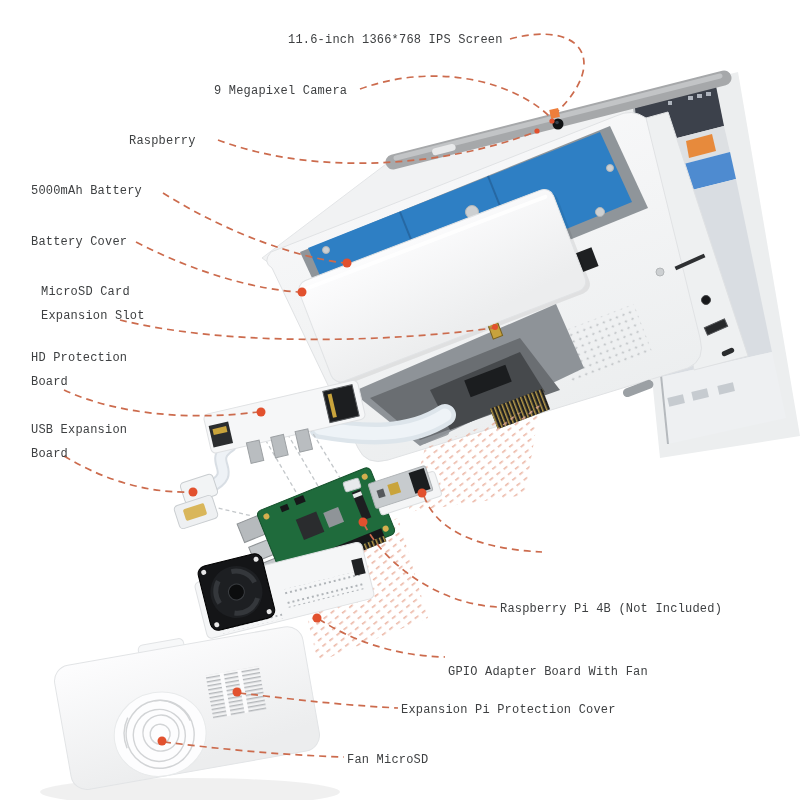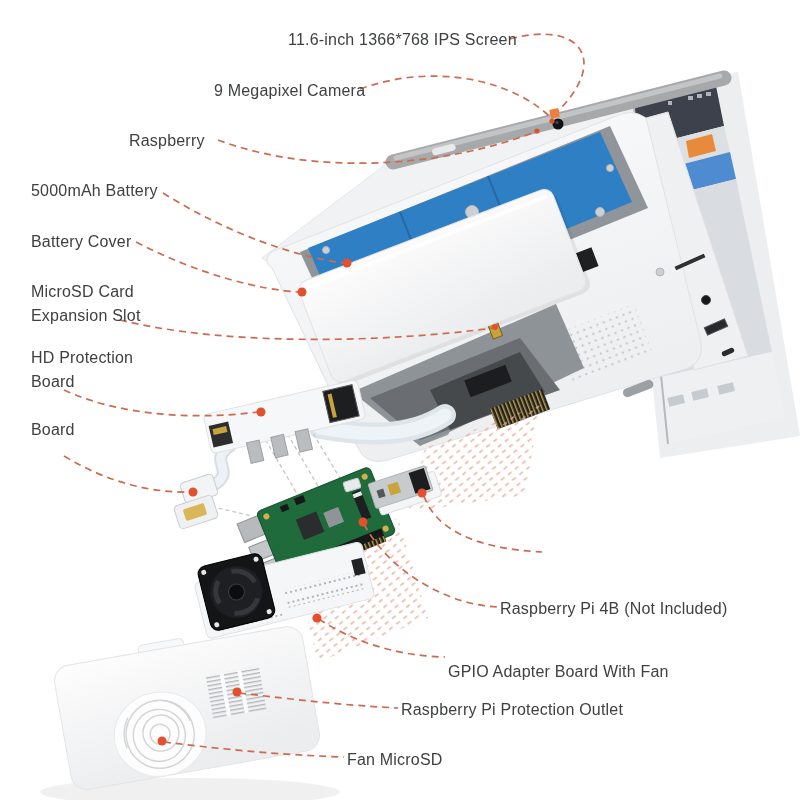--- a/index.html
+++ b/index.html
@@ -1,20 +1,20 @@
 <!DOCTYPE html>
 <html><head>
 <meta charset="utf-8">
 <style>
   html,body{margin:0;padding:0;background:#fff;}
   #stage{position:relative;width:800px;height:800px;background:#ffffff;overflow:hidden;
          font-family:"Liberation Sans",sans-serif;}
   #art{position:absolute;left:0;top:0;}
-  .lbl{position:absolute;font-size:16px;line-height:24px;color:#3e4042;white-space:nowrap;
-       letter-spacing:.2px;}
+  .lbl{position:absolute;font-size:12px;line-height:24px;color:#3e4042;white-space:nowrap;
+       letter-spacing:.2px;font-family:Liberation Mono, monospace;}
 </style>
 </head>
 <body>
 
 <div id="stage">
 
 <svg id="art" width="800" height="800" viewBox="0 0 800 800">
   <defs>
     <pattern id="spk" width="7" height="7" patternUnits="userSpaceOnUse">
       <circle cx="2.5" cy="2.5" r="1.1" fill="#b9bdc0"></circle>
@@ -286,29 +286,30 @@
     <circle cx="237" cy="692" r="4.5"></circle>
     <circle cx="162" cy="741" r="4.5"></circle>
   </g>
 </svg>
 
 <div class="lbl" style="left:288px;top:28px"><span>11.6-inch 1366*768 IPS Screen</span></div>
 <div class="lbl" style="left:214px;top:79px"><span>9 Megapixel Camera</span></div>
 <div class="lbl" style="left:129px;top:129px"><span>Raspberry</span></div>
 <div class="lbl" style="left:31px;top:179px"><span>5000mAh Battery</span></div>
 <div class="lbl" style="left:31px;top:230px"><span>Battery Cover</span></div>
-<div class="lbl" style="left:31px;top:280px">
+<div class="lbl" style="left:41px;top:280px">
       <div>MicroSD Card</div>
       <div>Expansion Slot</div>
     </div>
 <div class="lbl" style="left:31px;top:346px">
       <div>HD Protection</div>
       <div>Board</div>
     </div>
 <div class="lbl" style="left:31px;top:418px">
+      <div>USB Expansion</div>
       <div>Board</div>
     </div>
 <div class="lbl" style="left:500px;top:597px"><span>Raspberry Pi 4B (Not Included)</span></div>
 <div class="lbl" style="left:448px;top:660px"><span>GPIO Adapter Board With Fan</span></div>
-<div class="lbl" style="left:401px;top:698px"><span>Raspberry Pi Protection Outlet</span></div>
+<div class="lbl" style="left:401px;top:698px"><span>Expansion Pi Protection Cover</span></div>
 <div class="lbl" style="left:347px;top:748px"><span>Fan MicroSD</span></div>
 
 </div>
 
 </body></html>

